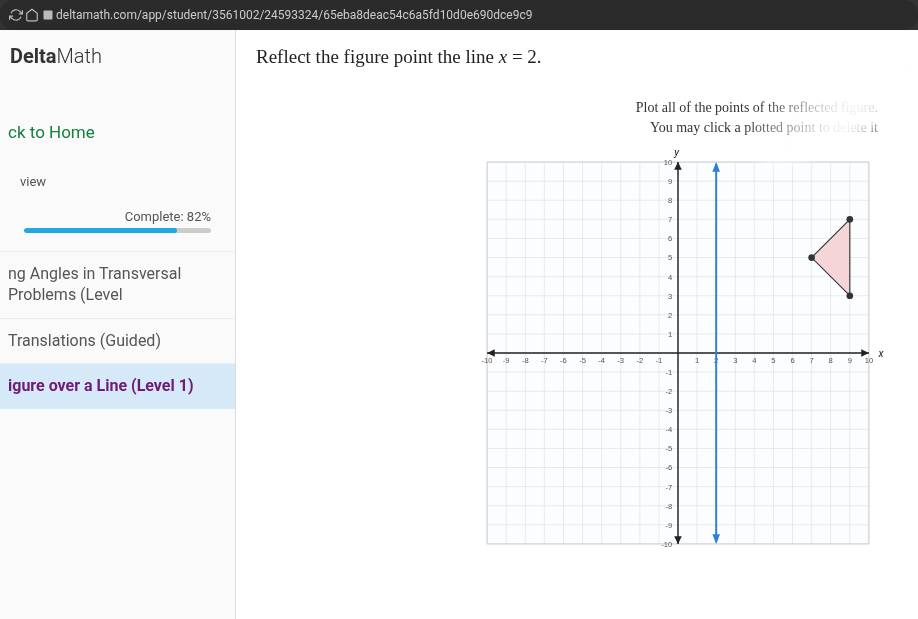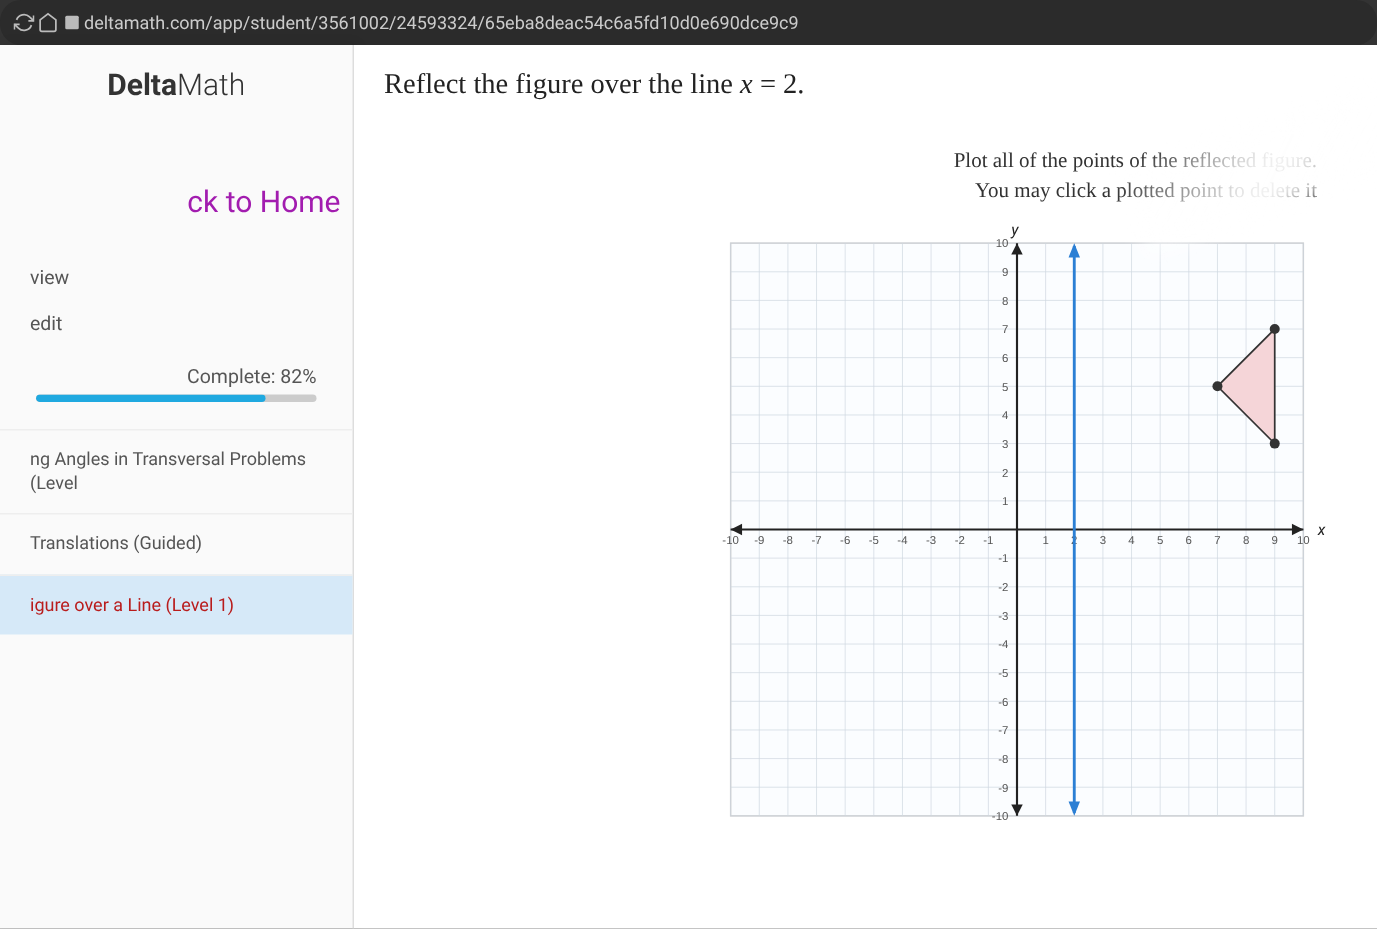--- a/index.html
+++ b/index.html
@@ -35,30 +35,28 @@
       border-right: 1px solid #ddd;
       display: flex;
       flex-direction: column;
       box-shadow: 2px 0 8px rgba(0,0,0,0.1);
       position: relative;
     }
     .logo {
       padding: 14px 10px;
       font-size: 20px;
       color: #333;
-      text-align: center;
     }
     .logo .bold { font-weight: 700; }
     .logo .light { font-weight: 300; }
     .nav-link {
       padding: 10px 8px;
-      font-size: 20px;
-      color: #a21caf;
+      font-size: 17px;
+      color: #15803d;
       cursor: pointer;
-      text-align: right;
     }
     .nav-item {
       padding: 8px 20px;
       font-size: 13px;
       color: #555;
       cursor: pointer;
     }
     .progress-section {
       padding: 12px 24px 18px;
       text-align: right;
@@ -70,31 +68,31 @@
       border-radius: 3px;
       overflow: hidden;
       position: relative;
     }
     .progress-fill {
       height: 100%;
       background: #1fa9e0;
       border-radius: 3px;
     }
     .lesson-item {
-      padding: 12px 20px;
-      font-size: 12px;
+      padding: 12px 8px;
+      font-size: 16px;
       color: #555;
       border-top: 1px solid #eee;
       cursor: pointer;
       line-height: 1.3;
     }
     .lesson-item.active {
       background: #d6e9f8;
-      color: #b91c1c;
-      font-weight: 400;
+      color: #701a75;
+      font-weight: 700;
     }
     .main {
       flex: 1;
       background: #fff;
       padding: 16px 20px;
       position: relative;
     }
     .problem-title {
       font-family: Georgia, "Times New Roman", serif;
       font-size: 19px;
@@ -157,37 +155,36 @@
 
 <div class="content-area">
   <aside class="sidebar">
     <div class="logo">
       <span class="bold">Delta</span><span class="light">Math</span>
     </div>
     <div style="height:30px"></div>
     <div class="nav-link">ck to Home</div>
     <div style="height:14px"></div>
     <div class="nav-item">view</div>
-    <div class="nav-item">edit</div>
 
     <div class="progress-section">
       <div class="progress-label">Complete: 82%</div>
       <div class="progress-bar">
         <div class="progress-fill" style="width:82%"></div>
       </div>
     </div>
 
     <div class="lesson-item">ng Angles in Transversal Problems (Level</div>
     <div class="lesson-item">Translations (Guided)</div>
     <div class="lesson-item active">igure over a Line (Level 1)</div>
   </aside>
 
   <main class="main">
     <div class="problem-title">
-      <span>Reflect the figure over the line </span><span class="math-var">x</span><span> = 2.</span>
+      <span>Reflect the figure point the line </span><span class="math-var">x</span><span> = 2.</span>
     </div>
 
     <div class="instructions">
       <div>Plot all of the points of the reflected figure.</div>
       <div>You may click a plotted point to delete it</div>
     </div>
 
     <div class="graph-container">
       <svg class="graph" viewBox="0 0 440 440">
 

